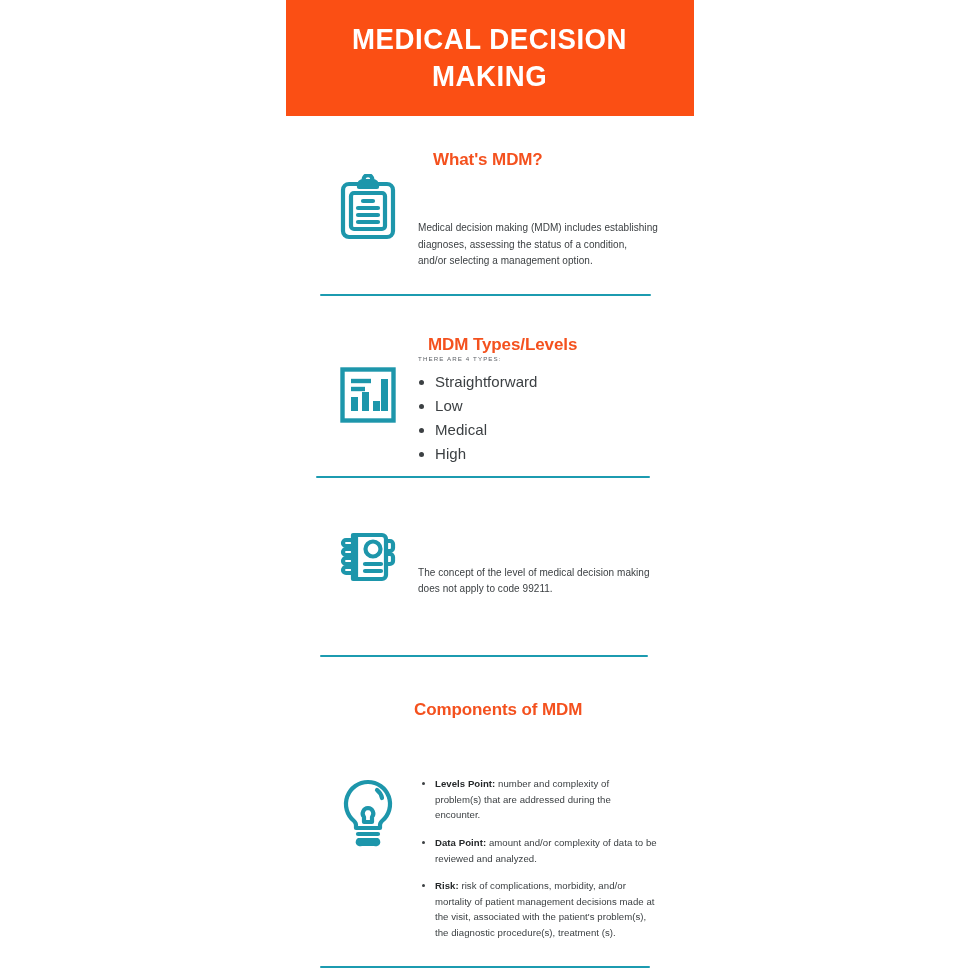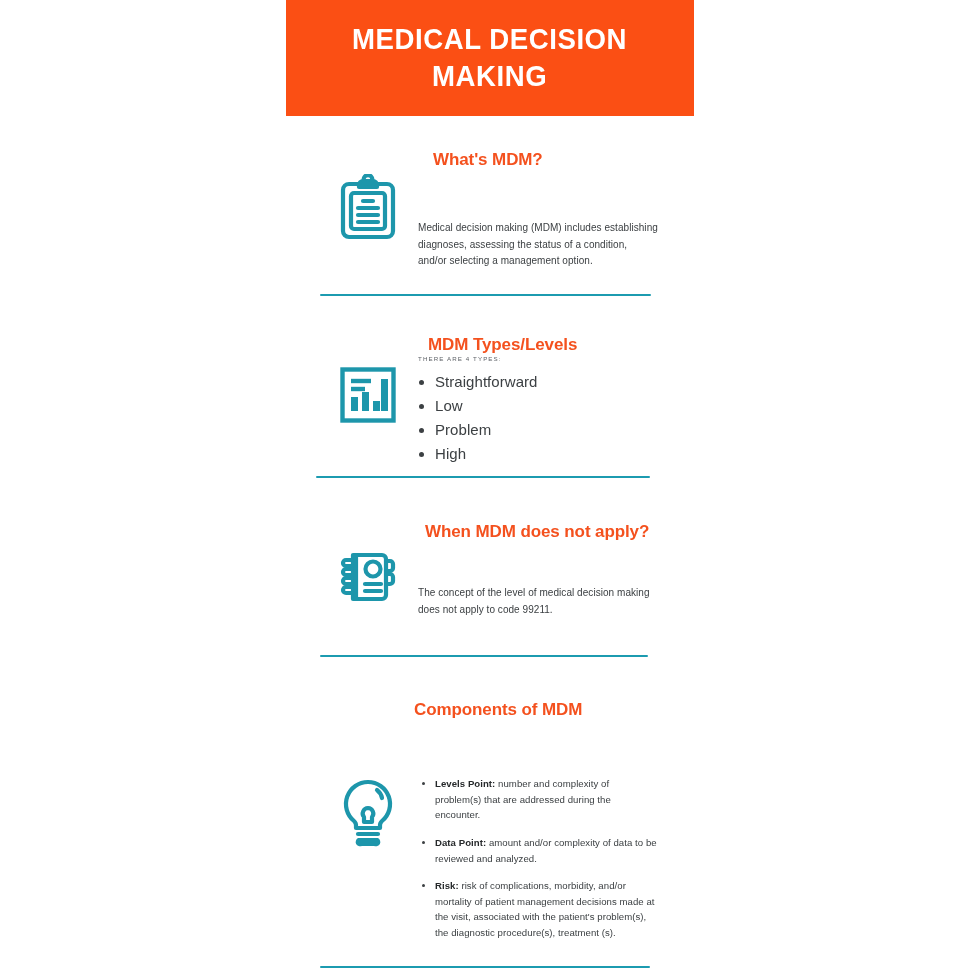--- a/index.html
+++ b/index.html
@@ -198,30 +198,29 @@
           <rect x="22" y="25" width="7" height="19" fill="#1d96ab" stroke="none"></rect>
           <rect x="33" y="34" width="7" height="10" fill="#1d96ab" stroke="none"></rect>
           <rect x="41" y="12" width="7" height="32" fill="#1d96ab" stroke="none"></rect>
         </svg>
       </div>
       <div class="text-slot">
         <p class="eyebrow">THERE ARE 4 TYPES:</p>
         <ul class="bullets">
           <li>Straightforward</li>
           <li>Low</li>
-          <li>Problem</li>
+          <li>Medical</li>
           <li>High</li>
         </ul>
       </div>
     </div>
   </div>
   <div class="divider div2"></div>
 
   <div class="section sec3">
-    <p class="sec-heading">When MDM does not apply?</p>
     <div class="sec-body">
       <div class="icon-slot">
         <svg class="icon-svg" width="58" height="58" viewBox="0 0 58 58" fill="none" stroke="#1d96ab" stroke-width="4.2" stroke-linecap="round" stroke-linejoin="round">
           <path d="M14 7 h29 a4 4 0 0 1 4 4 v36 a4 4 0 0 1 -4 4 h-29 z"></path>
           <path d="M47 13 h4 a3 3 0 0 1 3 3 v4 a3 3 0 0 1 -3 3 h-4"></path>
           <path d="M47 26 h4 a3 3 0 0 1 3 3 v4 a3 3 0 0 1 -3 3 h-4"></path>
           <path d="M14 12 h-7 a3 3 0 0 0 0 6 h7"></path>
           <path d="M14 21 h-7 a3 3 0 0 0 0 6 h7"></path>
           <path d="M14 30 h-7 a3 3 0 0 0 0 6 h7"></path>
           <path d="M14 39 h-7 a3 3 0 0 0 0 6 h7"></path>

